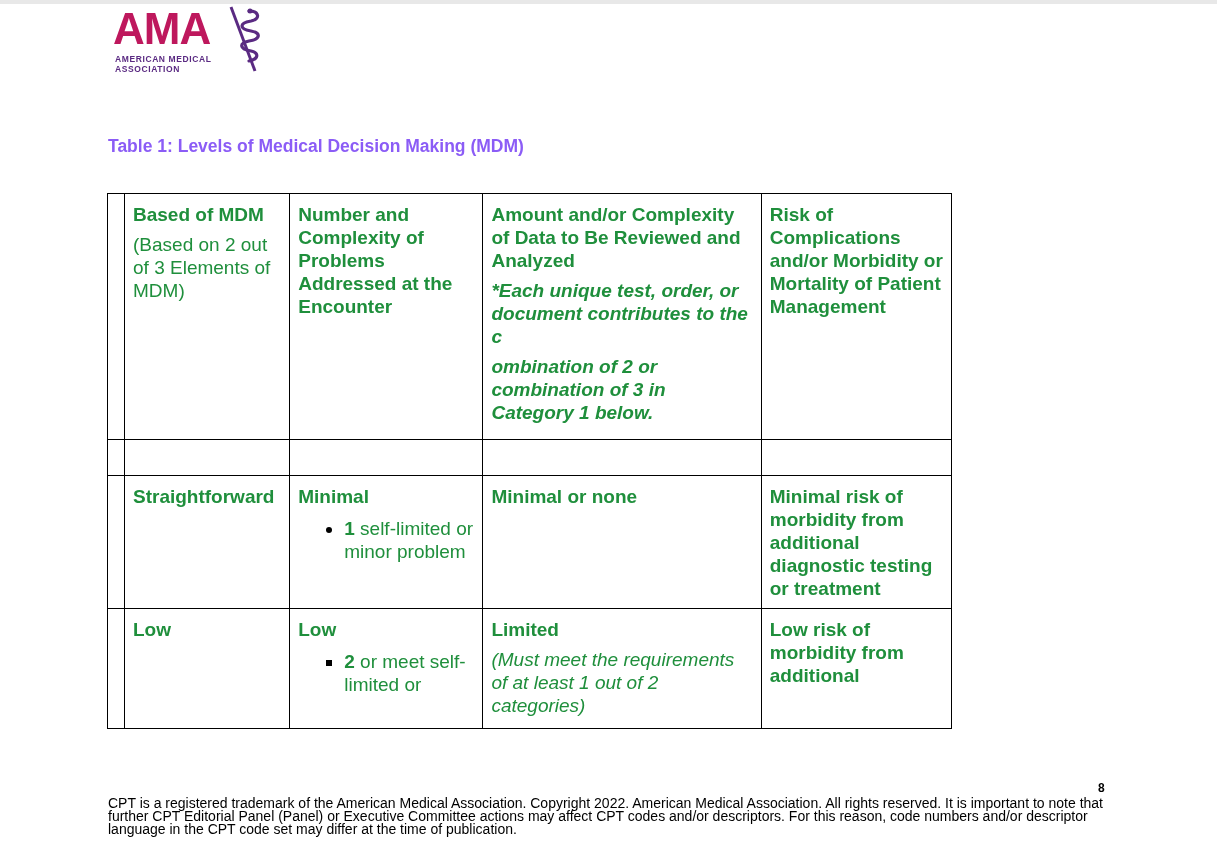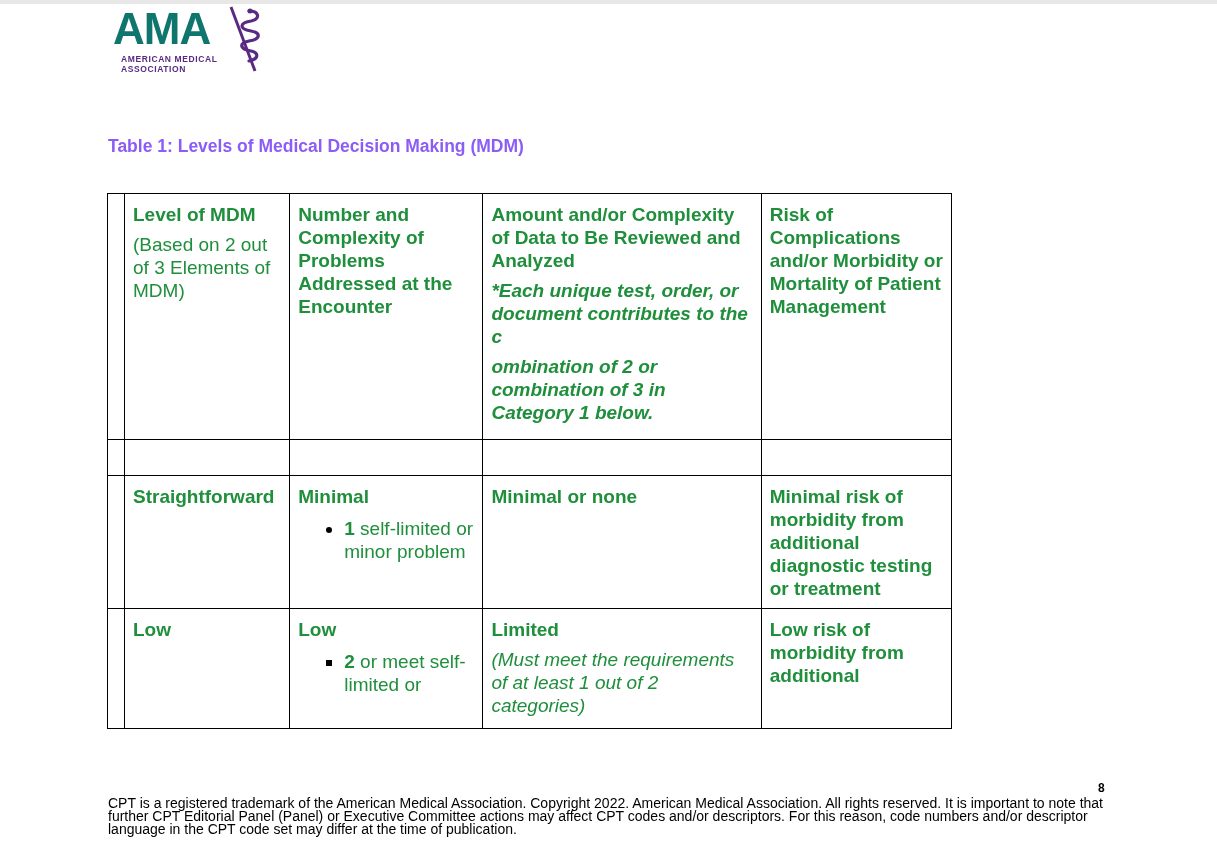--- a/index.html
+++ b/index.html
@@ -4,22 +4,22 @@
 <style>
   html, body { margin: 0; padding: 0; }
   body {
     width: 1217px; height: 843px; overflow: hidden;
     background: #ffffff;
     font-family: "Liberation Sans", sans-serif;
     position: relative;
   }
   .topbar { position:absolute; left:0; top:0; width:1217px; height:4px; background:#e8e8e8; }
   .logo { position:absolute; left:113px; top:5px; width:160px; height:70px; }
-  .logo-word { position:absolute; left:0; top:2px; font-size:44px; font-weight:bold; color:#0f766e; letter-spacing:-1px; line-height:44px; }
-  .logo-sub { position:absolute; left:8px; top:49px; font-size:8.5px; font-weight:bold; color:#5a2a82; line-height:10px; letter-spacing:0.6px; }
+  .logo-word { position:absolute; left:0; top:2px; font-size:44px; font-weight:bold; color:#be185d; letter-spacing:-1px; line-height:44px; }
+  .logo-sub { position:absolute; left:2px; top:49px; font-size:8.5px; font-weight:bold; color:#5a2a82; line-height:10px; letter-spacing:0.6px; }
   .logo-staff { position:absolute; left:112px; top:0px; }
   .title { position:absolute; left:108px; top:136px; font-size:17.5px; font-weight:bold; color:#8b5cf6; }
 
   table.mdm {
     position:absolute; left:107px; top:193px;
     border-collapse: collapse;
     width: 845px;
     color:#1f8f3c;
   }
   table.mdm td {
@@ -69,21 +69,21 @@
 </div>
 
 <div class="title">Table 1: Levels of Medical Decision Making (MDM)</div>
 
 <table class="mdm">
   <tbody>
   <tr style="height:246px">
     <td class="c0"></td>
     <td class="c1">
       <div class="cell">
-        <div class="b">Level of MDM</div>
+        <div class="b">Based of MDM</div>
         <div class="gap">(Based on 2 out of 3 Elements of MDM)</div>
       </div>
     </td>
     <td class="c2">
       <div class="cell">
             <div class="b">Number and Complexity of Problems Addressed at the Encounter</div>
           </div>
     </td>
     <td class="c3">
       <div class="cell">

